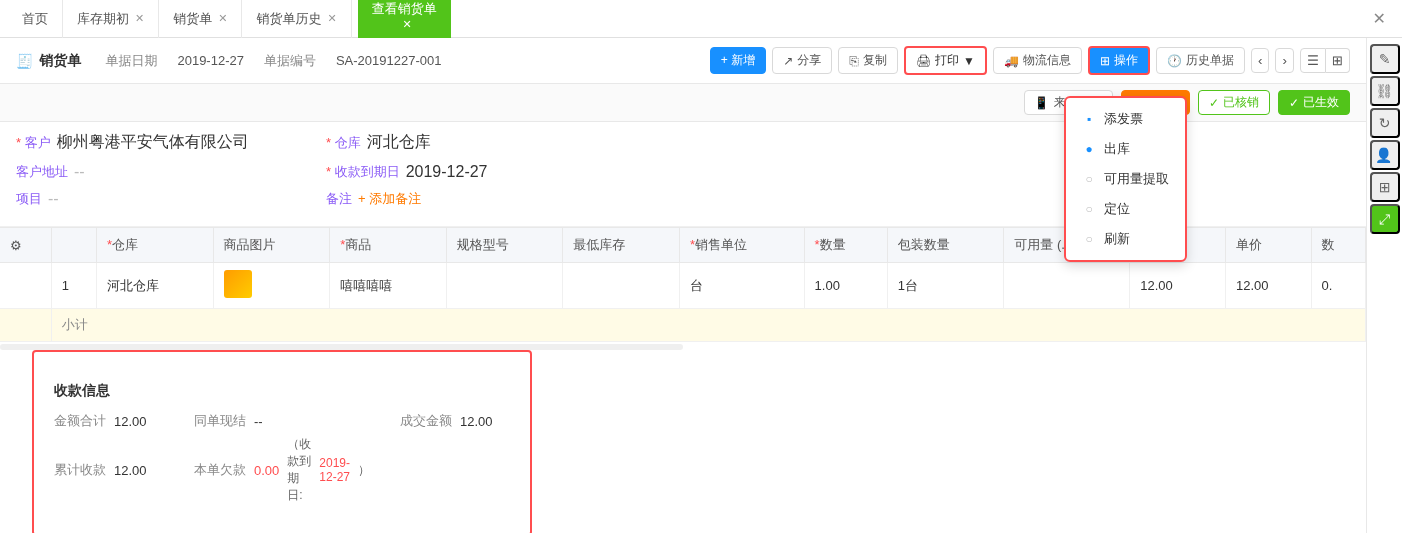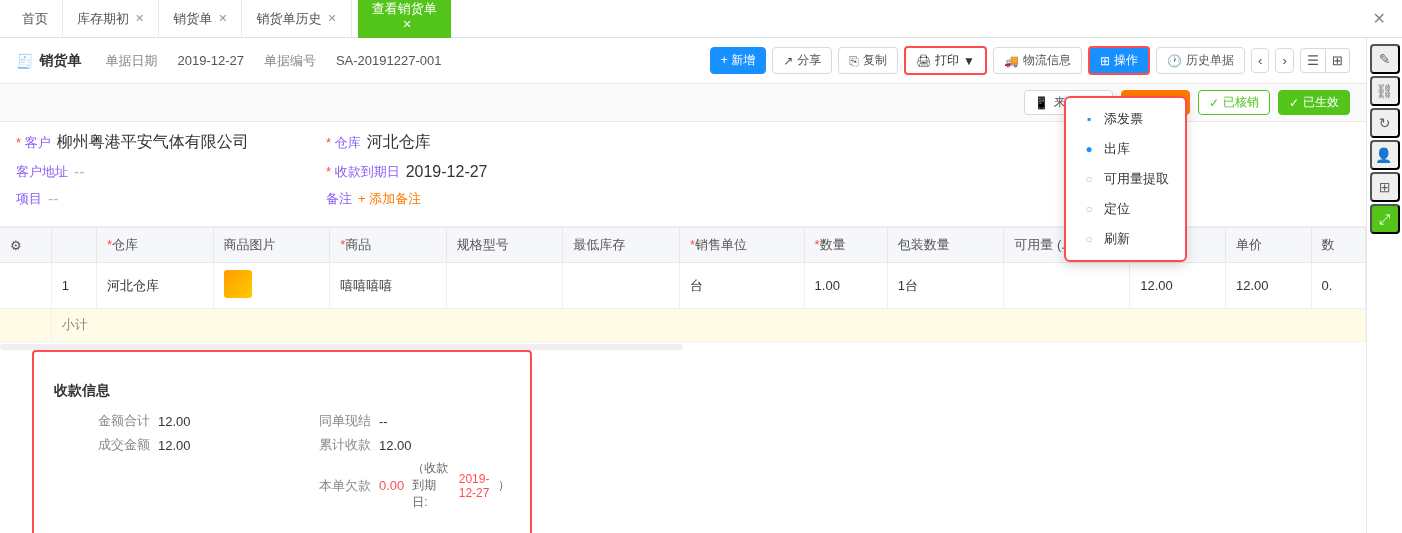--- a/index.html
+++ b/index.html
@@ -214,23 +214,22 @@
       background: #fff;
       width: 500px;
     }
     .bottom-info-title {
       font-weight: 600;
       font-size: 14px;
       margin-bottom: 12px;
     }
     .info-grid {
       display: grid;
-      grid-template-columns: 1fr 1fr;
+      grid-template-columns: 1fr 1fr 1fr;
       gap: 6px 30px;
-      margin-left: 44px;
     }
     .info-row {
       display: flex; align-items: center; gap: 8px;
     }
     .info-lbl { color: #888; font-size: 13px; white-space: nowrap; }
     .info-val { color: #333; font-size: 13px; }
     .info-val.red { color: #ff4d4f; }
 
     
     .dropdown-menu {

